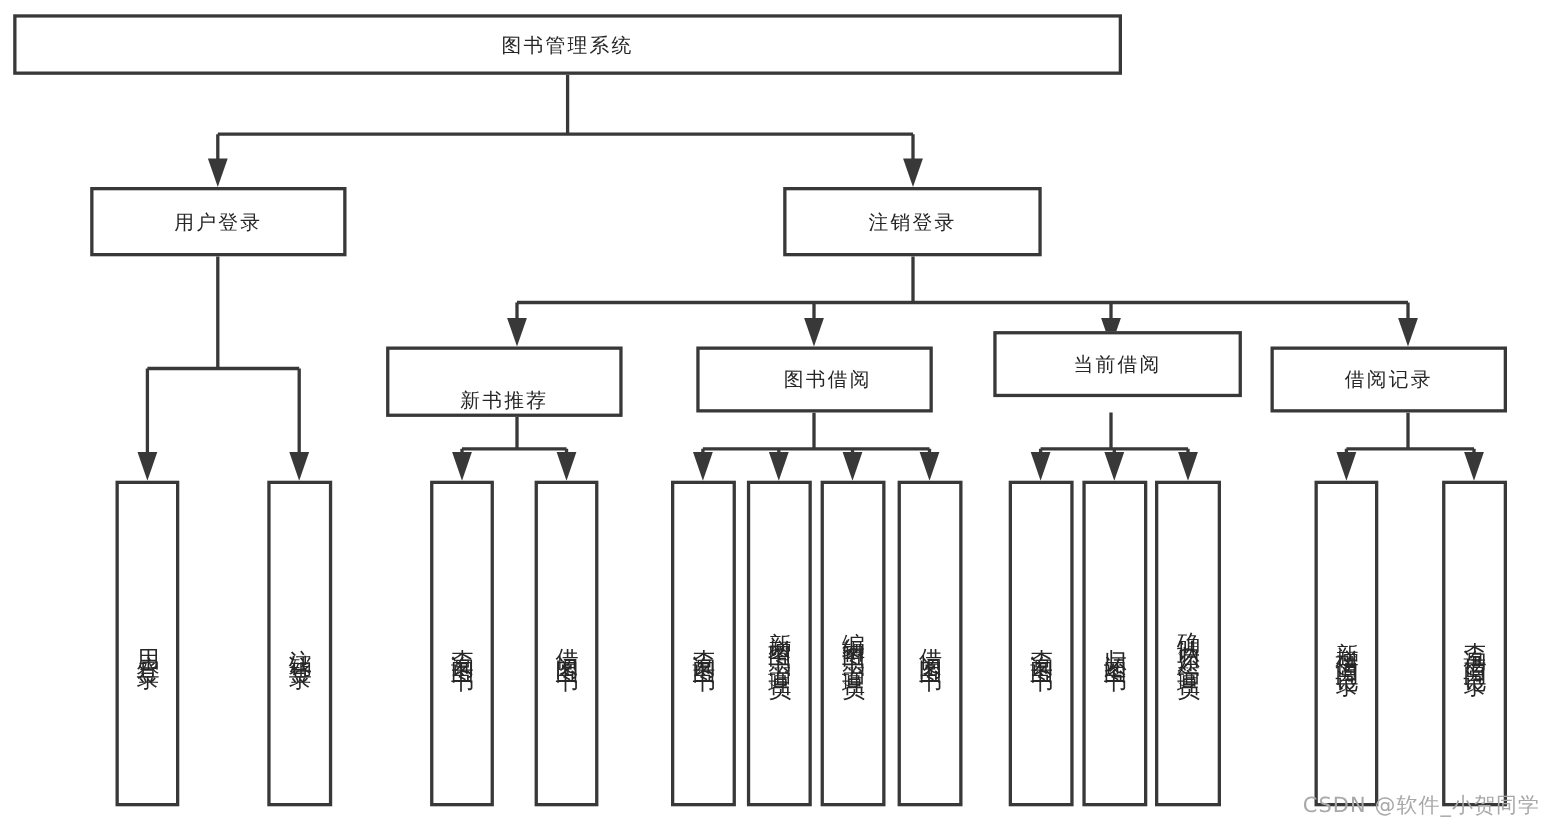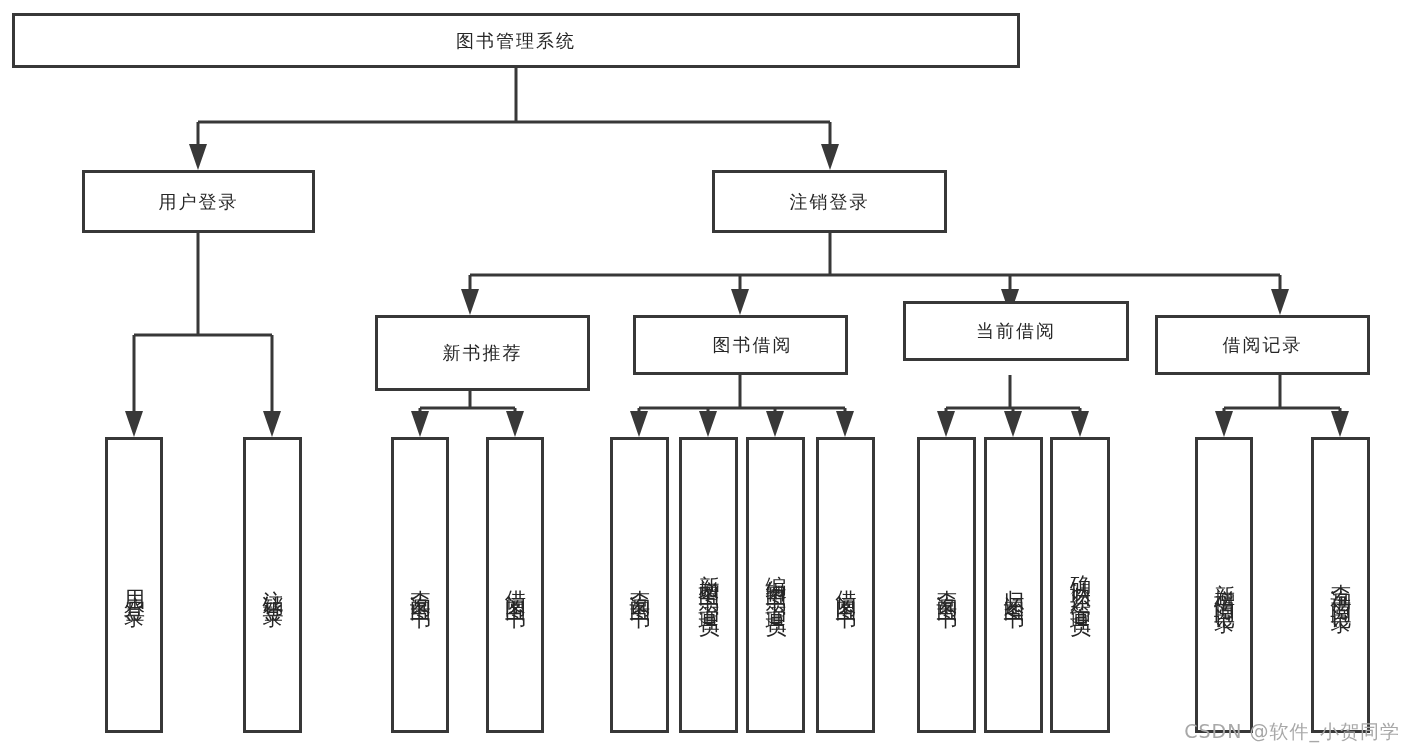--- a/index.html
+++ b/index.html
@@ -93,21 +93,21 @@
     <span>图书管理系统</span>
   </div>
 
   <div class="node hnode" style="left:82px; top:170px; width:233px; height:63px;">
     <span>用户登录</span>
   </div>
   <div class="node hnode" style="left:712px; top:170px; width:235px; height:63px;">
     <span>注销登录</span>
   </div>
 
-  <div class="node hnode" style="left:375px; top:315px; width:215px; height:76px;">
+  <div class="node hnode" style="left:351px; top:315px; width:215px; height:64px;align-items:flex-end;">
     <span>新书推荐</span>
   </div>
   <div class="node hnode" style="left:633px; top:315px; width:215px; height:60px;padding-left:24px;">
     <span>图书借阅</span>
   </div>
   <div class="node hnode" style="left:903px; top:301px; width:226px; height:60px;">
     <span>当前借阅</span>
   </div>
   <div class="node hnode" style="left:1155px; top:315px; width:215px; height:60px;">
     <span>借阅记录</span>

